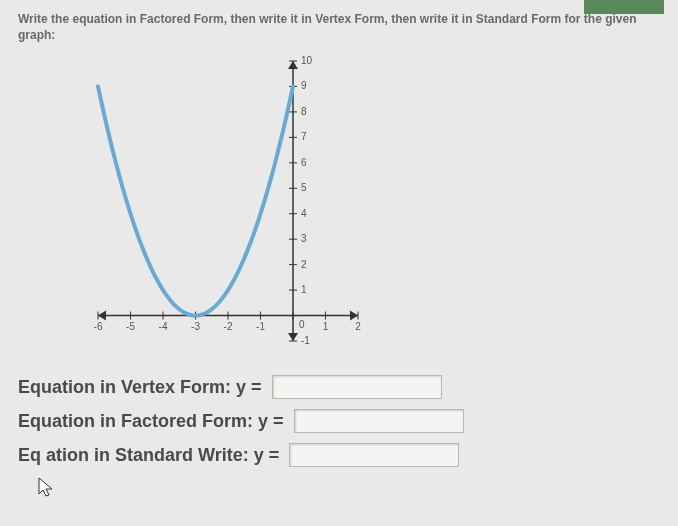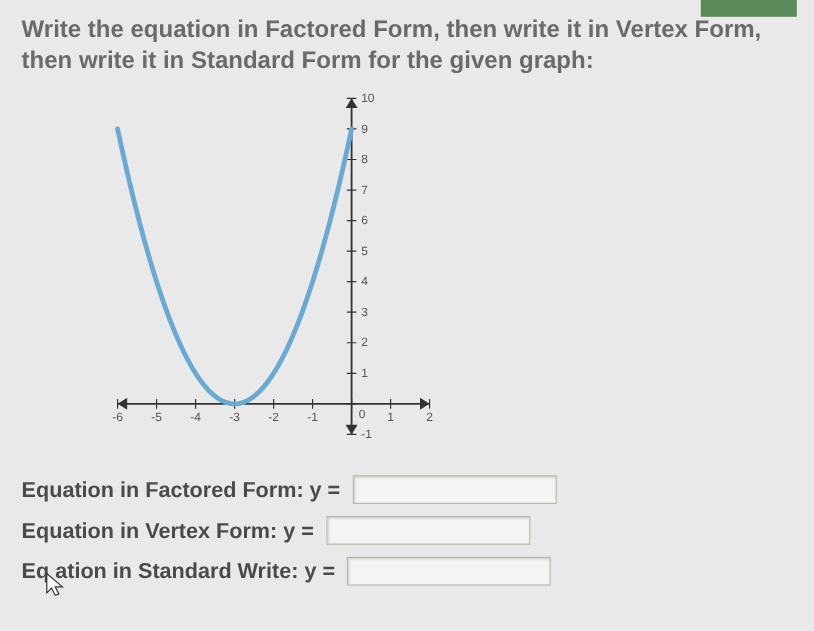--- a/index.html
+++ b/index.html
@@ -13,21 +13,21 @@
       transform-origin: top left;
     }
     .header-bar {
       position: absolute;
       top: 0; right: 14px;
       width: 80px; height: 14px;
       background: #5a8a5a;
     }
     .instructions {
       color: #6a6a6a;
-      font-size: 20px;
+      font-size: 12px;
       font-weight: bold;
       line-height: 1.3;
       margin-bottom: 8px;
     }
     .graph-wrap {
       width: 300px;
       height: 310px;
       margin-left: 60px;
     }
     .graph-svg { width: 100%; height: 100%; }
@@ -120,25 +120,25 @@
         <text x="223" y="38.45454545454547" text-anchor="start">9</text>
         <text x="223" y="13" text-anchor="start">10</text>
         <text x="221" y="276.54545454545456">0</text>
       </g>
     <path id="curve" fill="none" stroke="#6aa9d4" stroke-width="4" stroke-linecap="round" d="M20,35.45454545454547 L21.624999999999993,43.02727272727273 L23.24999999999999,50.47272727272724 L24.87500000000001,57.79090909090911 L26.500000000000007,64.9818181818182 L28.125,72.04545454545453 L29.749999999999993,78.98181818181814 L31.37499999999999,85.79090909090908 L33.000000000000014,92.47272727272733 L34.62500000000001,99.02727272727273 L36.25,105.45454545454547 L37.87499999999999,111.75454545454542 L39.499999999999986,117.92727272727268 L41.125000000000014,123.97272727272733 L42.75000000000001,129.8909090909091 L44.375,135.6818181818182 L45.99999999999999,141.34545454545452 L47.624999999999986,146.88181818181815 L49.250000000000014,152.29090909090914 L50.87500000000001,157.5727272727273 L52.5,162.72727272727275 L54.12499999999999,167.75454545454545 L55.749999999999986,172.65454545454543 L57.375000000000014,177.42727272727276 L59.00000000000001,182.0727272727273 L60.625,186.5909090909091 L62.24999999999999,190.98181818181817 L63.874999999999986,195.24545454545452 L65.50000000000001,199.38181818181823 L67.125,203.3909090909091 L68.75,207.27272727272725 L70.37500000000003,211.0272727272728 L71.99999999999999,214.65454545454543 L73.62500000000001,218.15454545454548 L75.25,221.52727272727273 L76.875,224.77272727272728 L78.5,227.89090909090908 L80.12499999999999,230.88181818181818 L81.75000000000001,233.74545454545458 L83.375,236.4818181818182 L85,239.0909090909091 L86.625,241.57272727272726 L88.24999999999999,243.9272727272727 L89.875,246.15454545454546 L91.49999999999999,248.25454545454545 L93.125,250.22727272727272 L94.75000000000001,252.0727272727273 L96.375,253.7909090909091 L98.00000000000001,255.38181818181818 L99.625,256.8454545454546 L101.25,258.1818181818182 L102.875,259.3909090909091 L104.5,260.4727272727273 L106.125,261.42727272727274 L107.75,262.25454545454545 L109.375,262.95454545454544 L111,263.5272727272727 L112.62499999999999,263.9727272727273 L114.25,264.2909090909091 L115.87499999999999,264.4818181818182 L117.5,264.54545454545456 L119.125,264.4818181818182 L120.75000000000001,264.2909090909091 L122.37500000000001,263.9727272727273 L124,263.5272727272727 L125.625,262.95454545454544 L127.25000000000001,262.25454545454545 L128.875,261.42727272727274 L130.5,260.4727272727273 L132.125,259.3909090909091 L133.75,258.1818181818182 L135.375,256.8454545454546 L137,255.38181818181818 L138.625,253.7909090909091 L140.25,252.07272727272726 L141.875,250.22727272727272 L143.5,248.25454545454545 L145.125,246.15454545454543 L146.75,243.9272727272727 L148.375,241.57272727272726 L150,239.0909090909091 L151.62500000000003,236.48181818181814 L153.25,233.74545454545458 L154.875,230.88181818181818 L156.49999999999997,227.89090909090913 L158.125,224.77272727272728 L159.75,221.52727272727273 L161.375,218.15454545454548 L162.99999999999997,214.65454545454548 L164.625,211.0272727272727 L166.25,207.27272727272725 L167.875,203.3909090909091 L169.50000000000003,199.38181818181815 L171.125,195.24545454545452 L172.75,190.98181818181817 L174.375,186.5909090909091 L176.00000000000003,182.0727272727272 L177.625,177.42727272727276 L179.25,172.65454545454543 L180.87499999999997,167.75454545454554 L182.5,162.72727272727275 L184.125,157.5727272727273 L185.75,152.29090909090914 L187.37499999999997,146.88181818181826 L189,141.34545454545452 L190.625,135.6818181818182 L192.25,129.8909090909091 L193.87500000000003,123.97272727272718 L195.5,117.92727272727268 L197.125,111.75454545454542 L198.75,105.45454545454547 L200.37500000000003,99.02727272727262 L202,92.47272727272733 L203.625,85.79090909090908 L205.24999999999997,78.98181818181831 L206.875,72.04545454545453 L208.5,64.9818181818182 L210.125,57.79090909090911 L211.74999999999997,50.472727272727354 L213.375,43.02727272727273 L215,35.45454545454547 "></path>
   </svg>
 </div>
 
 <div class="answers">
   <div class="answer-row">
-    <span class="answer-label">Equation in Factored Form: y =</span>
+    <span class="answer-label">Equation in Vertex Form: y =</span>
     <input class="answer-input" type="text" value="" style="">
   </div>
   <div class="answer-row">
-    <span class="answer-label">Equation in Vertex Form: y =</span>
+    <span class="answer-label">Equation in Factored Form: y =</span>
     <input class="answer-input" type="text" value="" style="">
   </div>
   <div class="answer-row">
     <span class="answer-label">Eq   ation in Standard Write: y =</span>
     <input class="answer-input" type="text" value="" style="">
   </div>
 </div>
 
 <svg class="cursor-icon" width="18" height="22">
   <path d="M2 2 L2 18 L6 14 L9 20 L12 19 L9 13 L15 13 Z" fill="#fff" stroke="#333" stroke-width="1"></path>

